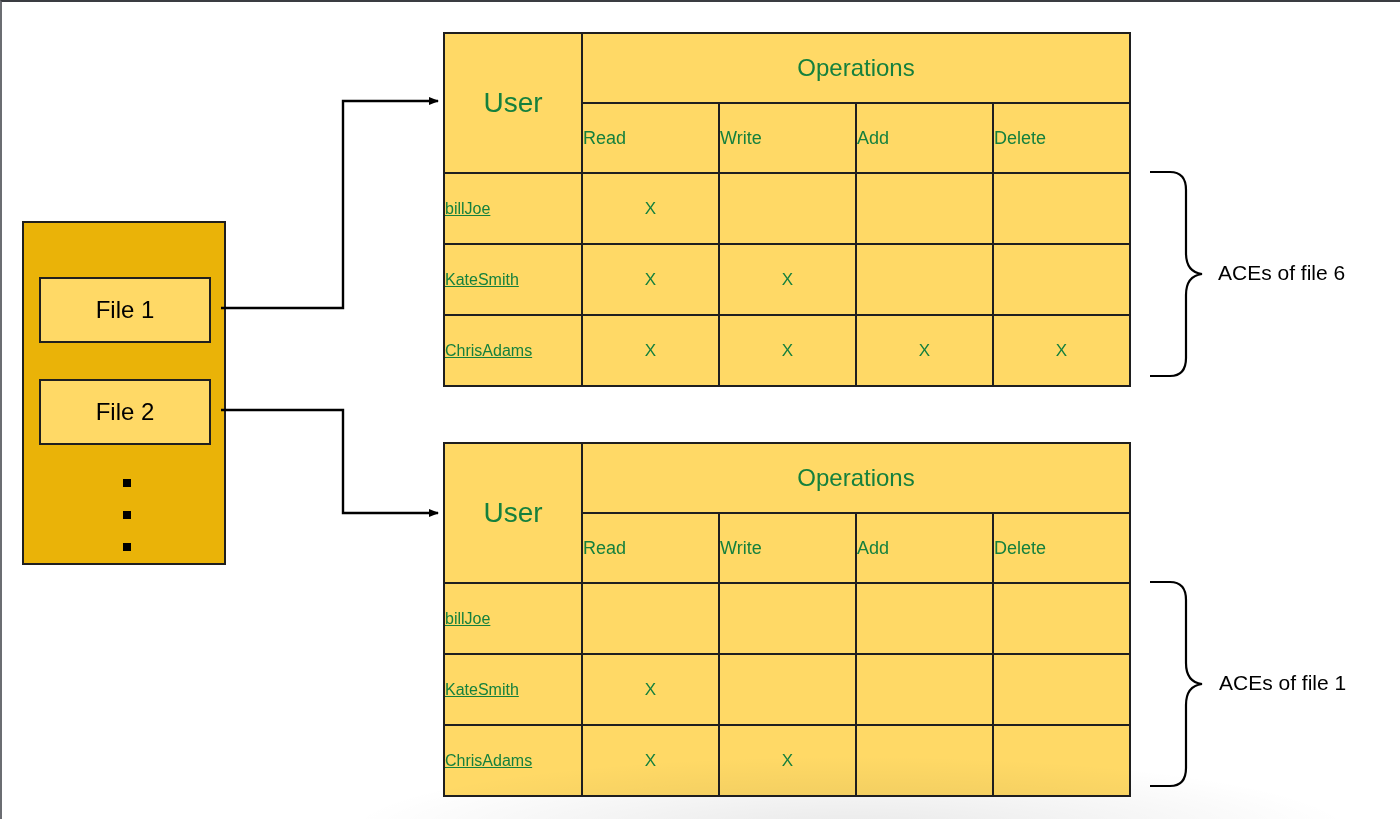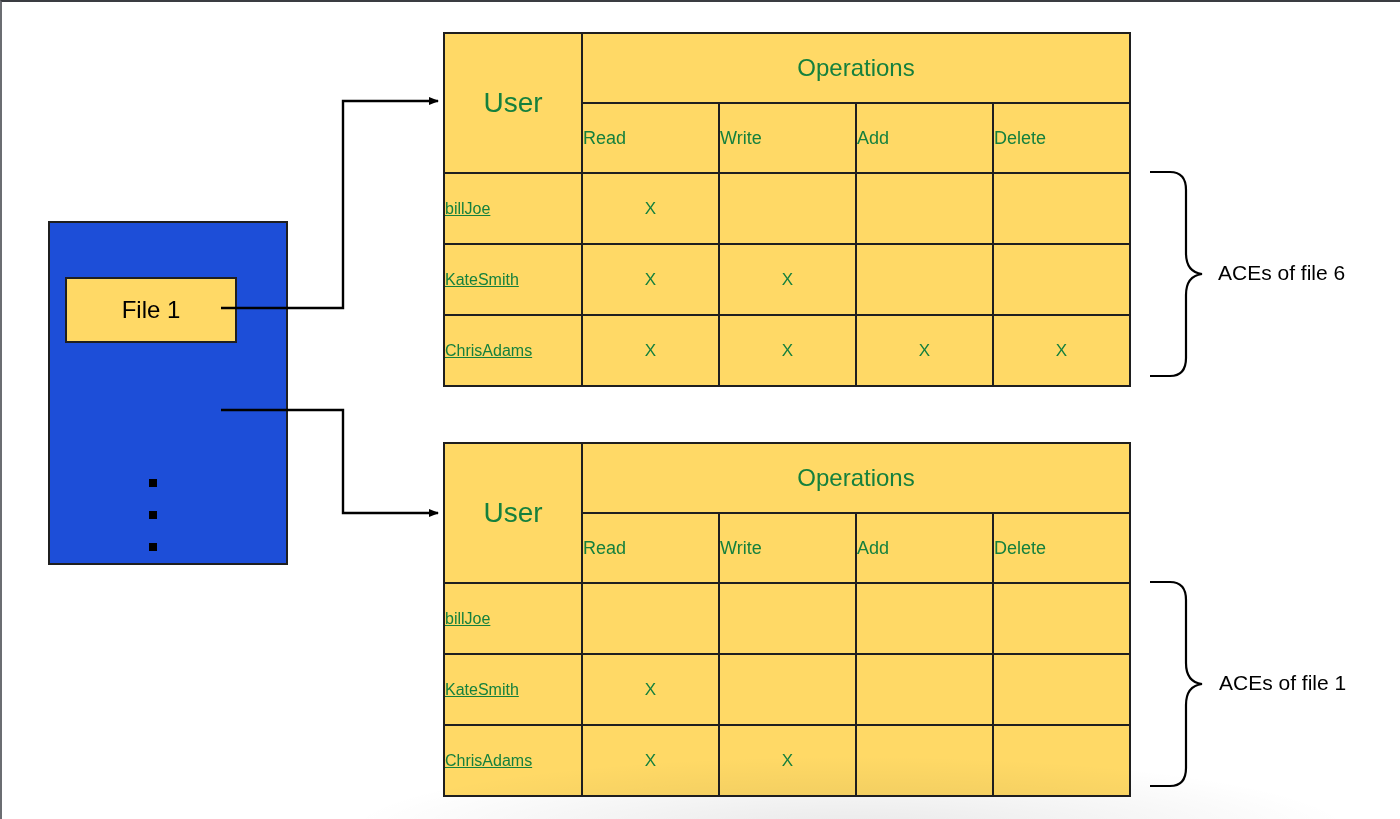--- a/index.html
+++ b/index.html
@@ -30,23 +30,23 @@
     position: absolute;
     left: 300px; bottom: 0;
     width: 1100px; height: 70px;
     background: radial-gradient(ellipse at 50% 120%, rgba(0,0,0,0.09), rgba(0,0,0,0) 65%);
     pointer-events: none;
   }
 
   
   #files-container {
     position: absolute;
-    left: 48px; top: 221px;
-    width: 240px; height: 344px;
-    background: #1d4ed8;
+    left: 22px; top: 221px;
+    width: 204px; height: 344px;
+    background: #eab308;
     border: 2px solid #1f1f1f;
     box-sizing: border-box;
   }
   .file-box {
     position: absolute;
     left: 15px;
     width: 172px; height: 66px;
     background: #FFD966;
     border: 2px solid #1f1f1f;
     box-sizing: border-box;
@@ -150,20 +150,23 @@
   }
   #brace-label-1 { left: 1218px; top: 261px; }
   #brace-label-2 { left: 1219px; top: 671px; }
 </style>
 </head>
 <body>
 
 <div id="files-container">
   <div class="file-box" id="file-box-1">
     <span>File 1</span>
+  </div>
+  <div class="file-box" id="file-box-2">
+    <span>File 2</span>
   </div>
   <div class="vdot" id="vdot-1"></div>
   <div class="vdot" id="vdot-2"></div>
   <div class="vdot" id="vdot-3"></div>
 </div>
 
 <svg class="connector-svg" viewBox="0 0 1400 819" xmlns="http://www.w3.org/2000/svg">
   <defs>
     <marker id="arrowhead" markerWidth="10" markerHeight="8" refX="9" refY="4" orient="auto" markerUnits="userSpaceOnUse">
       <path d="M0,0 L10,4 L0,8 z" fill="#000000"></path>

